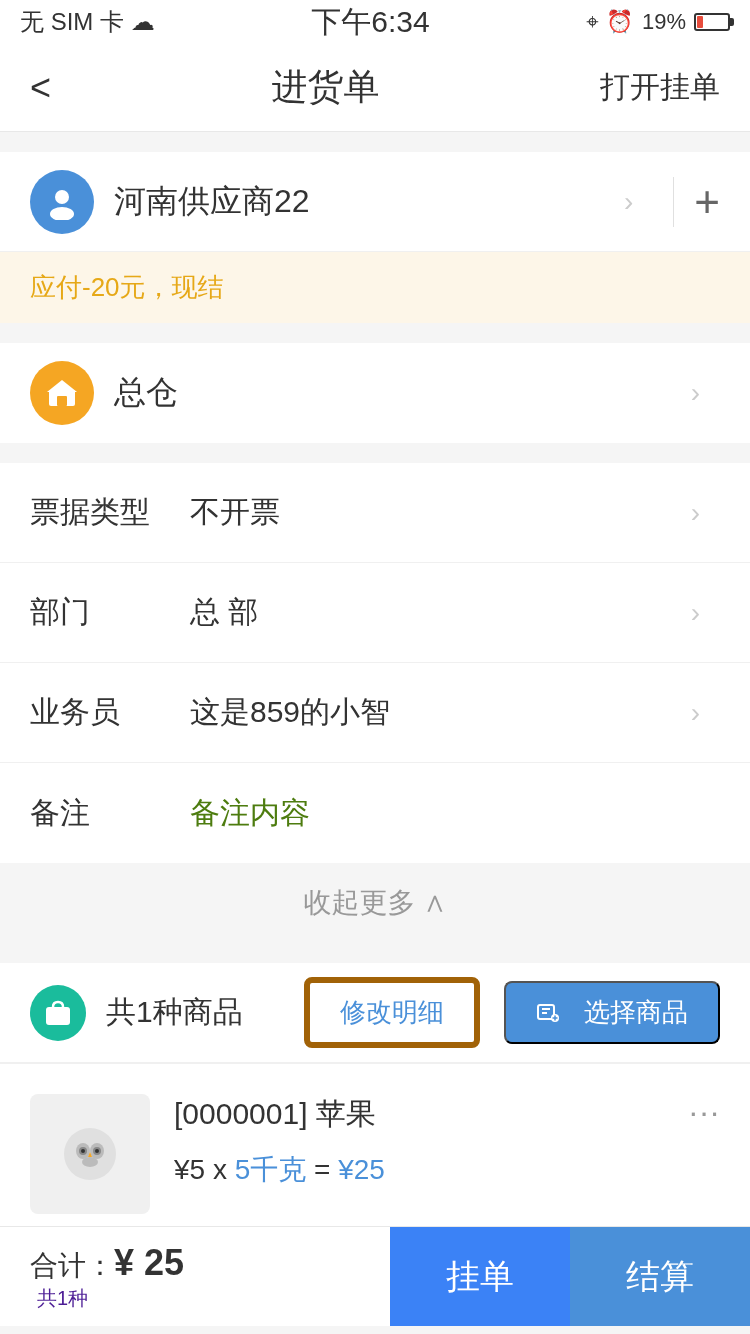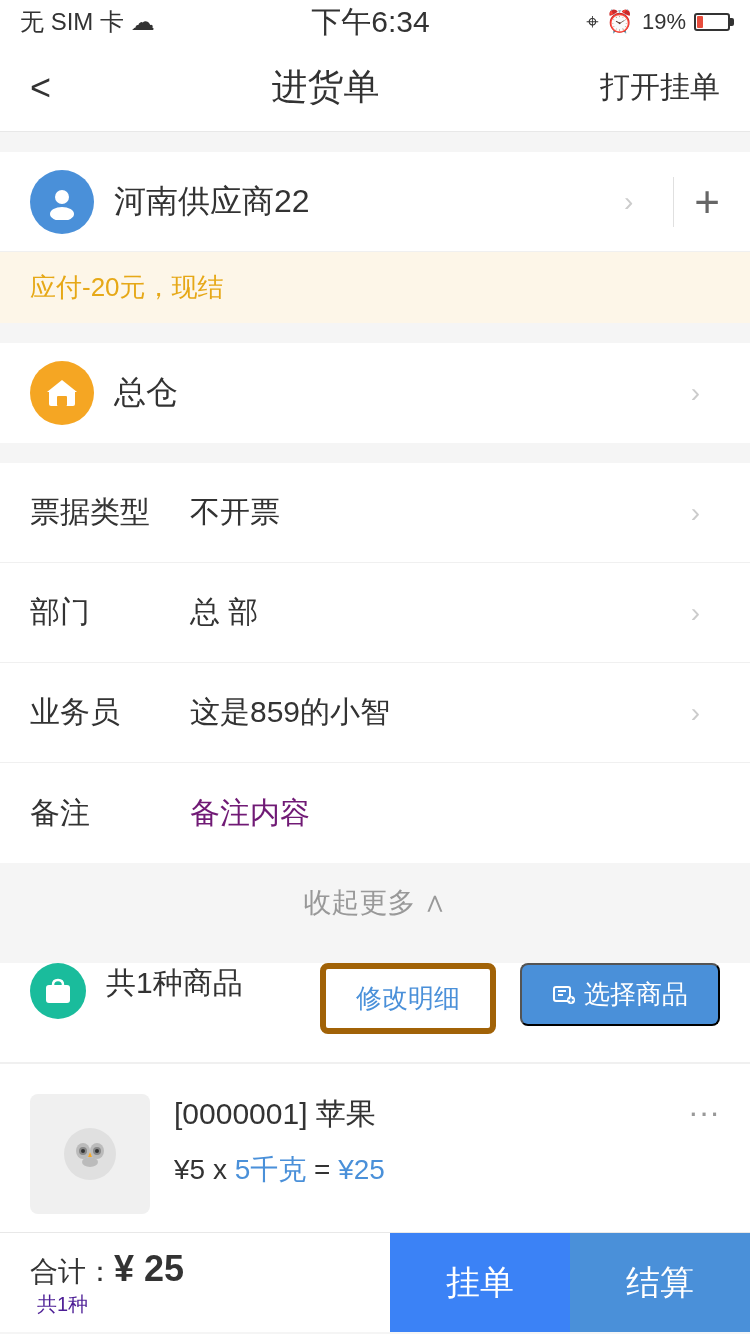--- a/index.html
+++ b/index.html
@@ -182,40 +182,40 @@
       width: 140px;
       flex-shrink: 0;
     }
     .form-value {
       flex: 1;
       font-size: 30px;
       color: #333;
       padding-left: 20px;
     }
     .form-placeholder {
-      color: #701a75;
+      color: #4d7c0f;
     }
 
     
     .collapse-bar {
       background: #f5f5f5;
       display: flex;
       align-items: center;
       justify-content: center;
       height: 80px;
       font-size: 28px;
       color: #999;
       cursor: pointer;
     }
 
     
     .product-header {
       background: #fff;
       display: flex;
-      align-items: flex-start;
+      align-items: center;
       padding: 0 30px;
       height: 100px;
       border-bottom: 1px solid #f0f0f0;
     }
     .product-count-icon {
       width: 56px;
       height: 56px;
       background: #1abc9c;
       border-radius: 50%;
       display: flex;
@@ -242,21 +242,21 @@
     }
     .btn-primary {
       background: #4a90d9;
       color: #fff;
       padding: 12px 30px;
       border-radius: 8px;
       font-size: 26px;
       cursor: pointer;
       display: flex;
       align-items: center;
-      gap: 8px;
+      gap: 24px;
     }
 
     
     .product-item {
       background: #fff;
       display: flex;
       padding: 30px;
       border-top: 1px solid #f0f0f0;
     }
     .product-thumb {
@@ -287,21 +287,21 @@
     .product-more {
       color: #999;
       font-size: 32px;
       cursor: pointer;
       padding-left: 20px;
     }
 
     
     .bottom-bar {
       position: fixed;
-      bottom: 2px;
+      bottom: 8px;
       left: 0;
       width: 750px;
       height: 100px;
       display: flex;
       align-items: stretch;
       background: #fff;
       border-top: 1px solid #e8e8e8;
     }
     .total-area {
       flex: 1;

